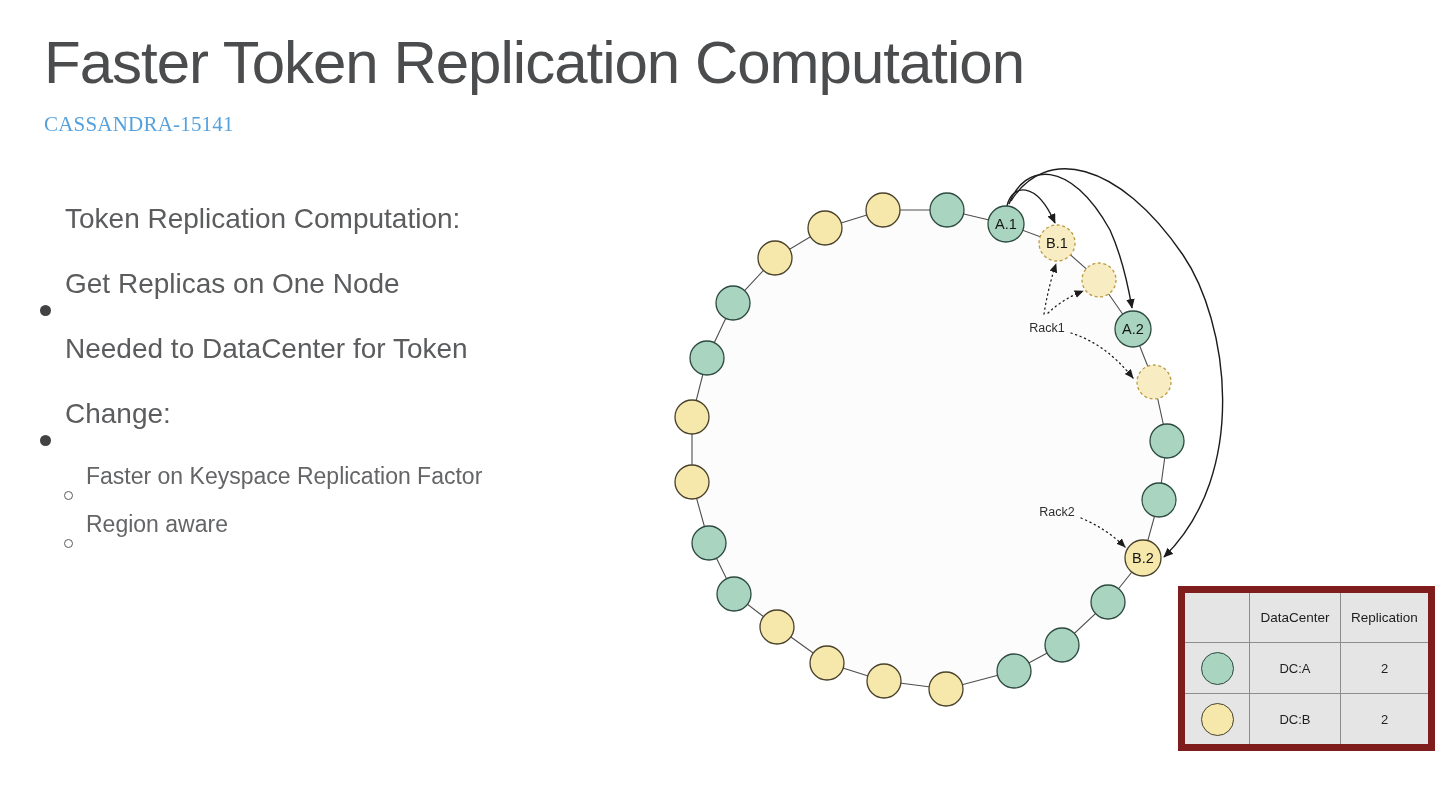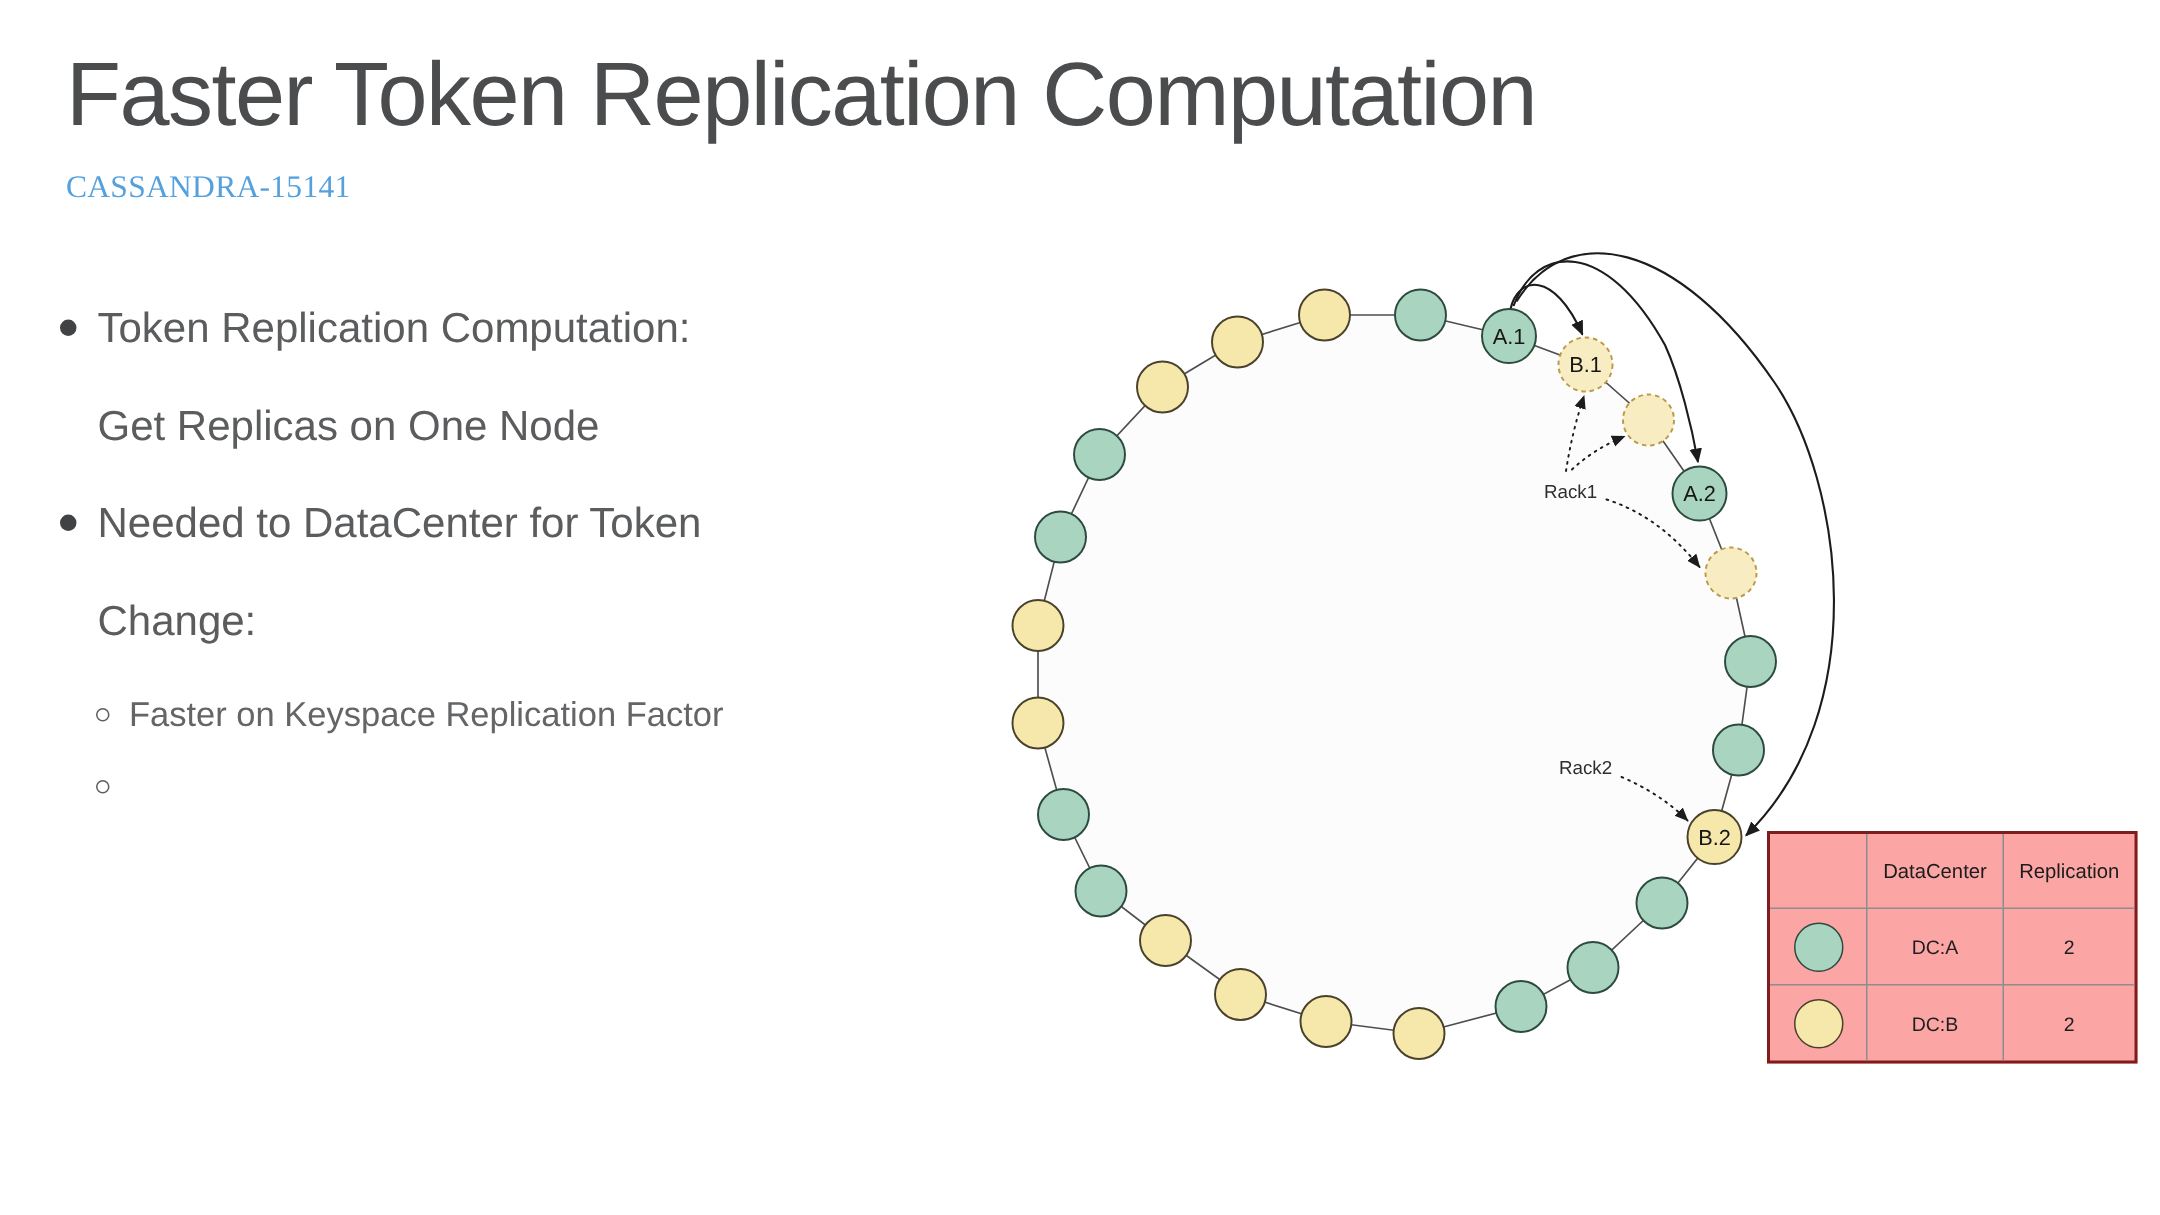--- a/index.html
+++ b/index.html
@@ -18,21 +18,21 @@
   }
   .ticket-link {
     position:absolute; left:44px; top:112px;
     font-size:21px; color:#55a1de; letter-spacing:0.2px;font-family:Liberation Serif, serif;
   }
 
   
   .bullets {
     position:absolute; left:40px; top:186px; width:620px;
   }
-  .bullet { display:flex; align-items:flex-start; }
+  .bullet { display:flex; align-items:flex-end; }
   .bullet .marker { flex:0 0 auto; border-radius:50%; }
   .bullet.lvl1 { font-size:28px; color:#5b5c5e; line-height:65px; }
   .bullet.lvl1 .marker {
     width:11px; height:11px; background:#414244; margin:27px 14px 0 0;
   }
   .bullet.lvl2 { font-size:23px; color:#646567; line-height:48px; margin-left:24px; }
   .bullet.lvl2 .marker {
     width:9px; height:9px; background:transparent; border:1.6px solid #5c5d5f;
     margin:20px 13px 0 0;
   }
@@ -40,26 +40,26 @@
   .bullets .gap { height:6px; }
 
   
   svg.ring {
     position:absolute; left:0; top:0; width:1440px; height:810px; z-index:1;
     font-family:"Liberation Sans", sans-serif;
   }
 
   
   .legend-table {
-    position:absolute; left:1178px; top:554px; z-index:2;
+    position:absolute; left:1178px; top:586px; z-index:2;
     display:grid;
     grid-template-columns:64px 91px 88px;
     grid-template-rows:49px 51px 51px;
-    border:2px solid #7f1d1d;
-    background:#fca5a5;
+    border:7px solid #7f1d1d;
+    background:#e5e5e5;
   }
   .lt-cell {
     display:flex; align-items:center; justify-content:center;
     border-left:1px solid #8d8d8d; border-top:1px solid #8d8d8d;
     font-size:13px; color:#1f1f1f;
   }
   .lt-cell:nth-child(-n+3) { border-top:none; }
   .lt-cell:nth-child(3n+1) { border-left:none; }
   .lt-head { font-size:13.5px; color:#1c1c1c; }
   .swatch { width:33px; height:33px; border-radius:50%; border:1.3px solid #333; }
@@ -95,20 +95,23 @@
       </div>
       <div class="gap"></div>
       <div class="bullet lvl2">
         <span class="marker"></span>
         <div>
           <div>Faster on Keyspace Replication Factor</div>
         </div>
       </div>
       <div class="bullet lvl2">
         <span class="marker"></span>
+        <div>
+          <div>Region aware</div>
+        </div>
       </div>
     </div>
 
   <svg class="ring" viewBox="0 0 1440 810">
     <defs>
       <marker id="ah" markerWidth="9" markerHeight="8" refX="6.4" refY="3" orient="auto">
         <path d="M0,0 L7,3 L0,6 Z" fill="#1c1c1c"></path>
       </marker>
     </defs>
   <polygon points="1006,224 1057,243 1099,280 1133,329 1154,382 1167,441 1159,500 1143,558 1108,602 1062,645 1014,671 946,689 884,681 827,663 777,627 734,594 709,543 692,482 692,417 707,358 733,303 775,258 825,228 883,210 947,210" fill="#fcfcfc" stroke="#4e4e4e" stroke-width="1.1"></polygon>

